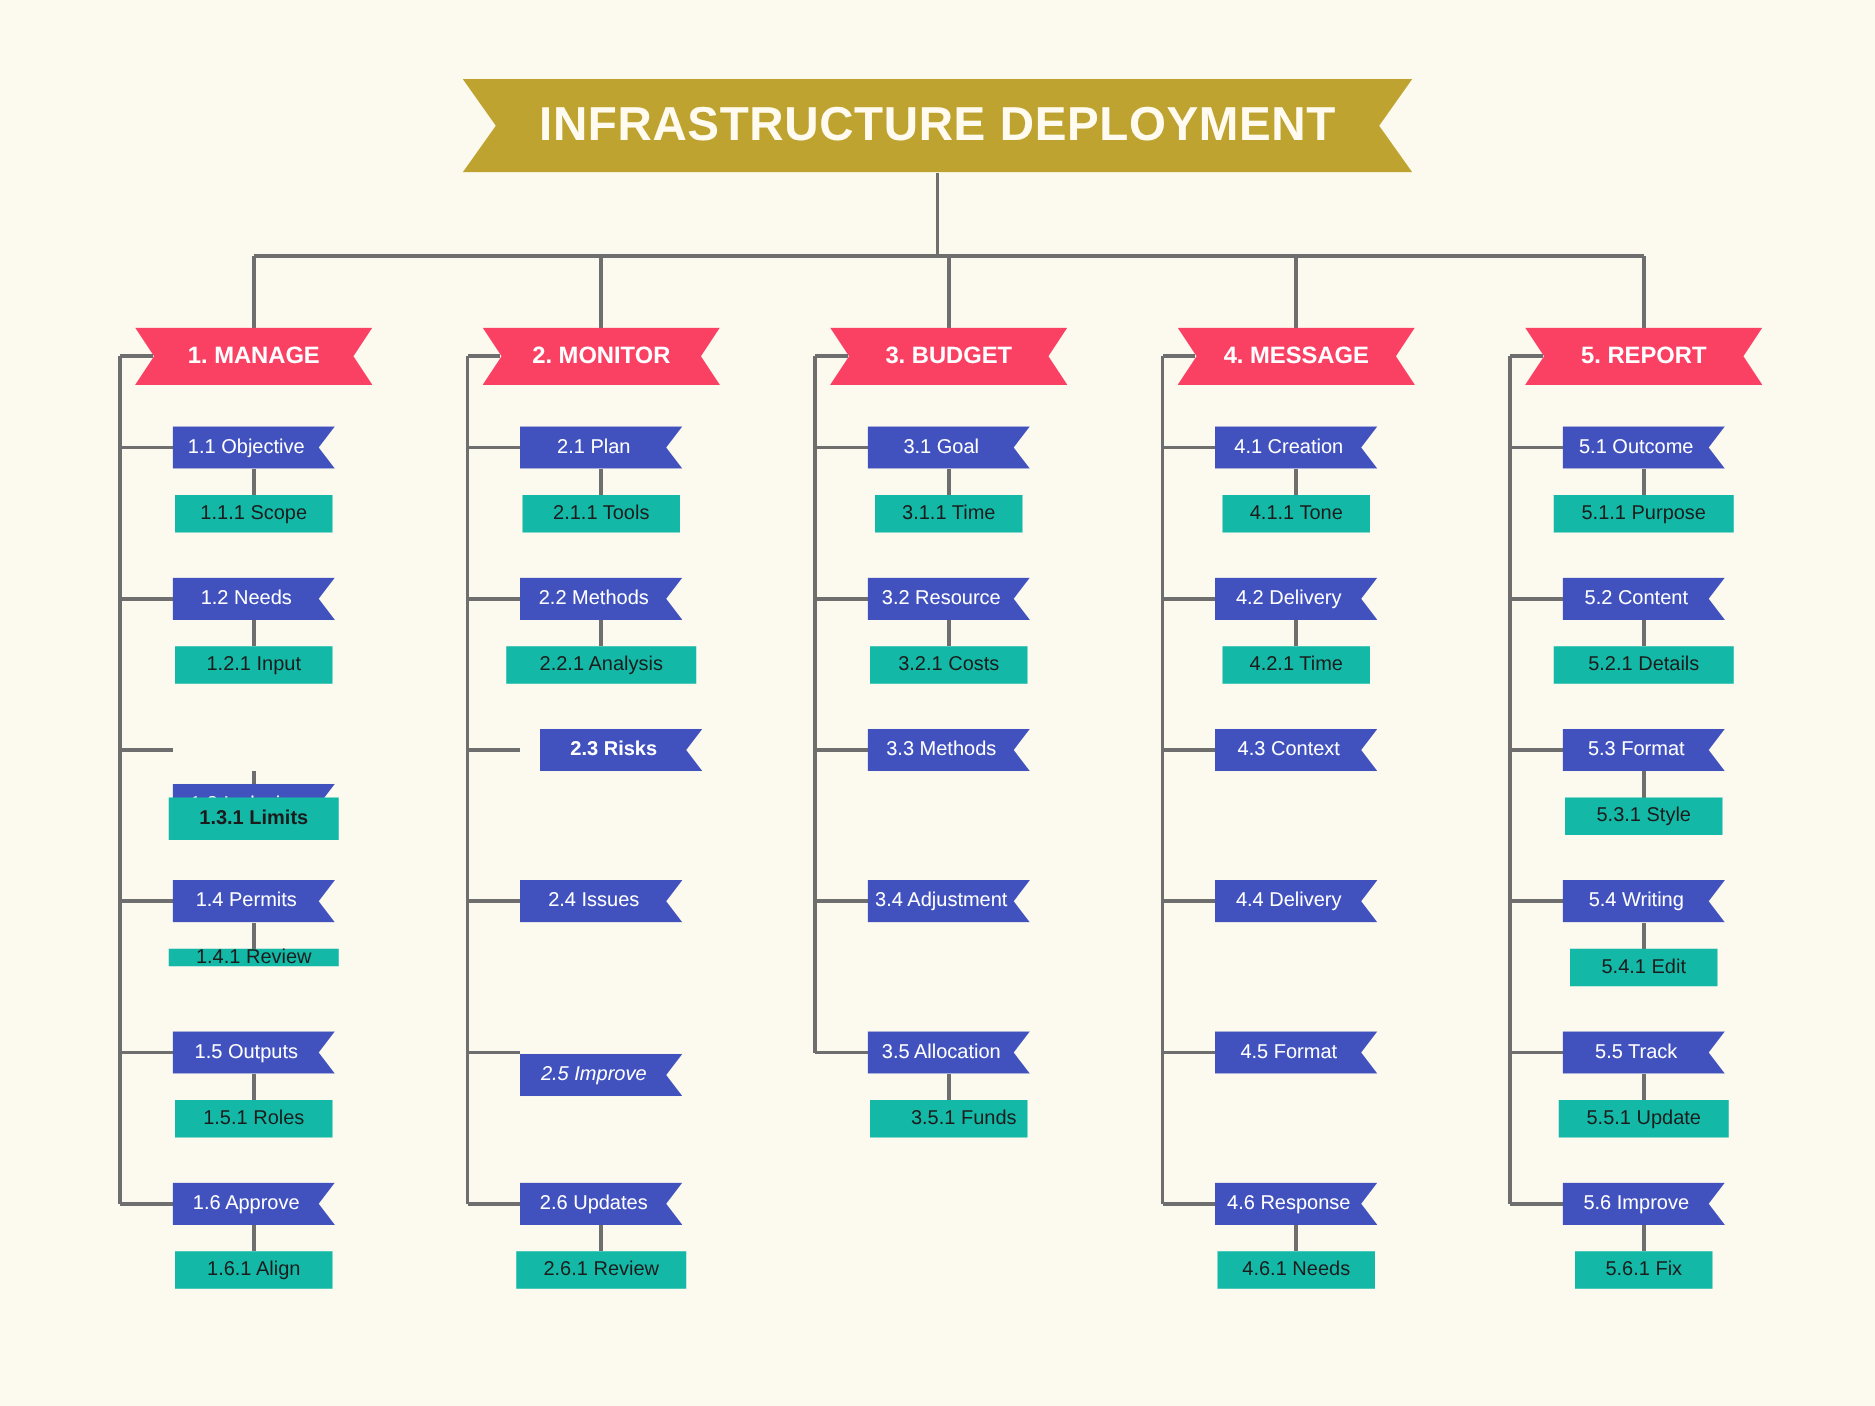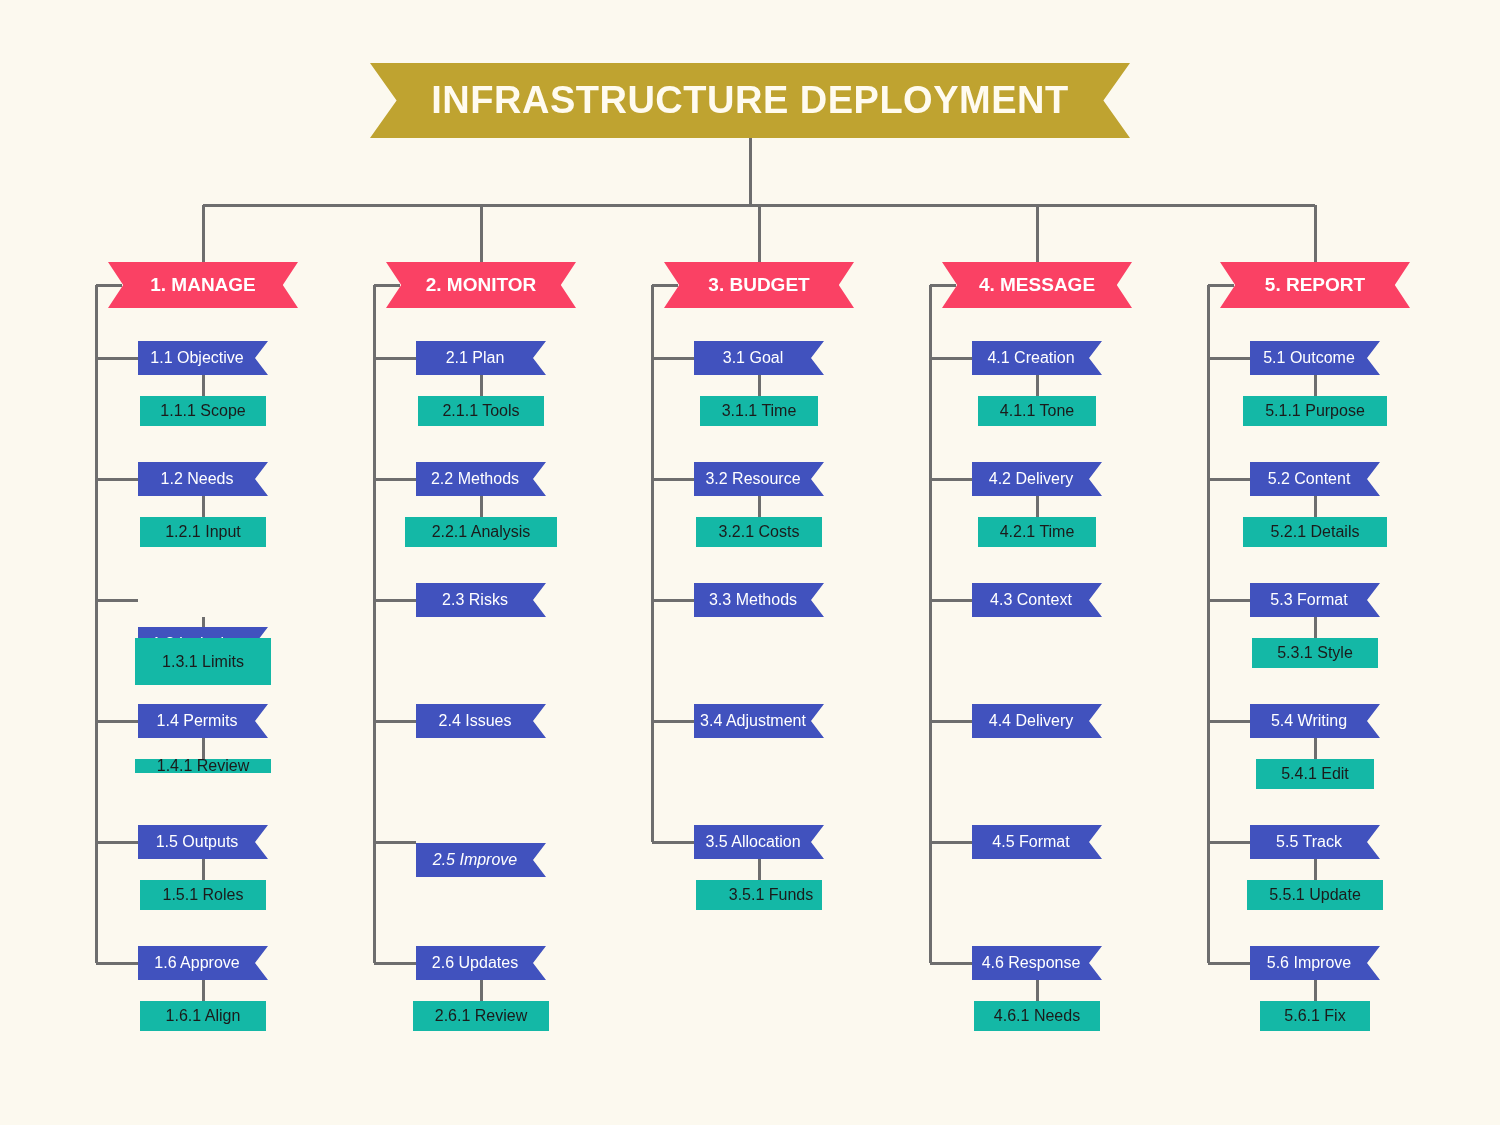--- a/index.html
+++ b/index.html
@@ -169,33 +169,33 @@
       <line x1="1315" y1="980" x2="1315" y2="1001" stroke="#6E6E6E" stroke-width="3" shape-rendering="crispEdges"></line>
     </svg>
   <div id="nodes">
       <div class="root-banner" style="left: 370px; top: 63px; width: 760px; height: 75px;">INFRASTRUCTURE DEPLOYMENT</div>
       <div class="phase-banner" style="left: 108px; top: 262px; width: 190px; height: 46px;">1. MANAGE</div>
       <div class="task-box" style="left: 138px; top: 341px; width: 130px; height: 34px;">1.1 Objective</div>
       <div class="subtask-box" style="left: 139.7px; top: 396px; width: 126.6px; height: 30px;">1.1.1 Scope</div>
       <div class="task-box" style="left: 138px; top: 462px; width: 130px; height: 34px;">1.2 Needs</div>
       <div class="subtask-box" style="left: 139.7px; top: 517px; width: 126.6px; height: 30px;">1.2.1 Input</div>
       <div class="task-box" style="left: 138px; top: 583px; width: 130px; height: 34px; margin-top: 44px;">1.3 Inclusion</div>
-      <div class="subtask-box" style="left: 135.4px; top: 638px; width: 135.2px; height: 47px;">1.3.1 Limits</div>
+      <div class="subtask-box" style="left: 135.4px; top: 638px; width: 135.2px; height: 34px; font-weight: bold;">1.3.1 Limits</div>
       <div class="task-box" style="left: 138px; top: 704px; width: 130px; height: 34px;">1.4 Permits</div>
       <div class="subtask-box" style="left: 135.4px; top: 759px; width: 135.2px; height: 14px;">1.4.1 Review</div>
       <div class="task-box" style="left: 138px; top: 825px; width: 130px; height: 34px;">1.5 Outputs</div>
       <div class="subtask-box" style="left: 139.7px; top: 880px; width: 126.6px; height: 30px;">1.5.1 Roles</div>
       <div class="task-box" style="left: 138px; top: 946px; width: 130px; height: 34px;">1.6 Approve</div>
       <div class="subtask-box" style="left: 139.7px; top: 1001px; width: 126.6px; height: 30px;">1.6.1 Align</div>
       <div class="phase-banner" style="left: 386px; top: 262px; width: 190px; height: 46px;">2. MONITOR</div>
       <div class="task-box" style="left: 416px; top: 341px; width: 130px; height: 34px;">2.1 Plan</div>
       <div class="subtask-box" style="left: 417.7px; top: 396px; width: 126.6px; height: 30px;">2.1.1 Tools</div>
       <div class="task-box" style="left: 416px; top: 462px; width: 130px; height: 34px;">2.2 Methods</div>
       <div class="subtask-box" style="left: 404.8px; top: 517px; width: 152.4px; height: 30px;">2.2.1 Analysis</div>
-      <div class="task-box" style="left: 416px; top: 583px; width: 130px; height: 34px;">2.3 Risks</div>
+      <div class="task-box" style="left: 432px; top: 583px; width: 130px; height: 34px; font-weight: bold;">2.3 Risks</div>
       <div class="task-box" style="left: 416px; top: 704px; width: 130px; height: 34px;">2.4 Issues</div>
       <div class="task-box" style="left: 416px; top: 843px; width: 130px; height: 34px; font-style: italic;">2.5 Improve</div>
       <div class="task-box" style="left: 416px; top: 946px; width: 130px; height: 34px;">2.6 Updates</div>
       <div class="subtask-box" style="left: 413.4px; top: 1001px; width: 135.2px; height: 30px;">2.6.1 Review</div>
       <div class="phase-banner" style="left: 664px; top: 262px; width: 190px; height: 46px;">3. BUDGET</div>
       <div class="task-box" style="left: 694px; top: 341px; width: 130px; height: 34px;">3.1 Goal</div>
       <div class="subtask-box" style="left: 700px; top: 396px; width: 118px; height: 30px;">3.1.1 Time</div>
       <div class="task-box" style="left: 694px; top: 462px; width: 130px; height: 34px;">3.2 Resource</div>
       <div class="subtask-box" style="left: 695.7px; top: 517px; width: 126.6px; height: 30px;">3.2.1 Costs</div>
       <div class="task-box" style="left: 694px; top: 583px; width: 130px; height: 34px;">3.3 Methods</div>

